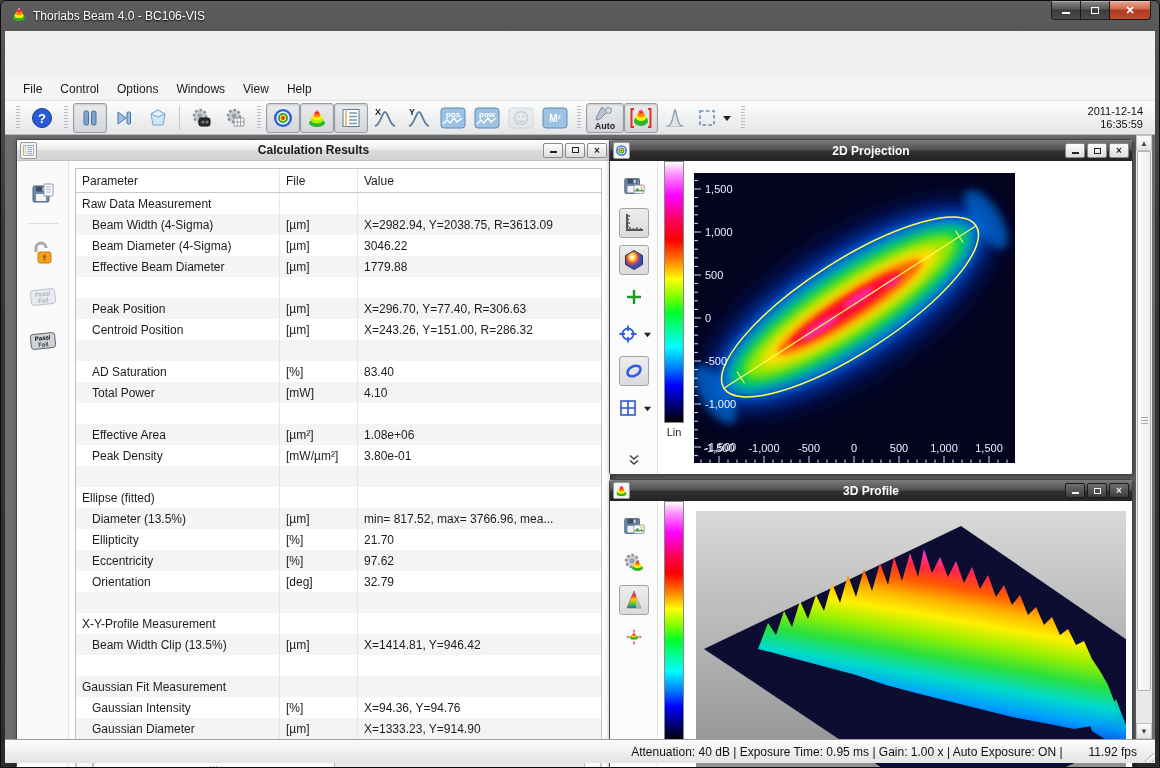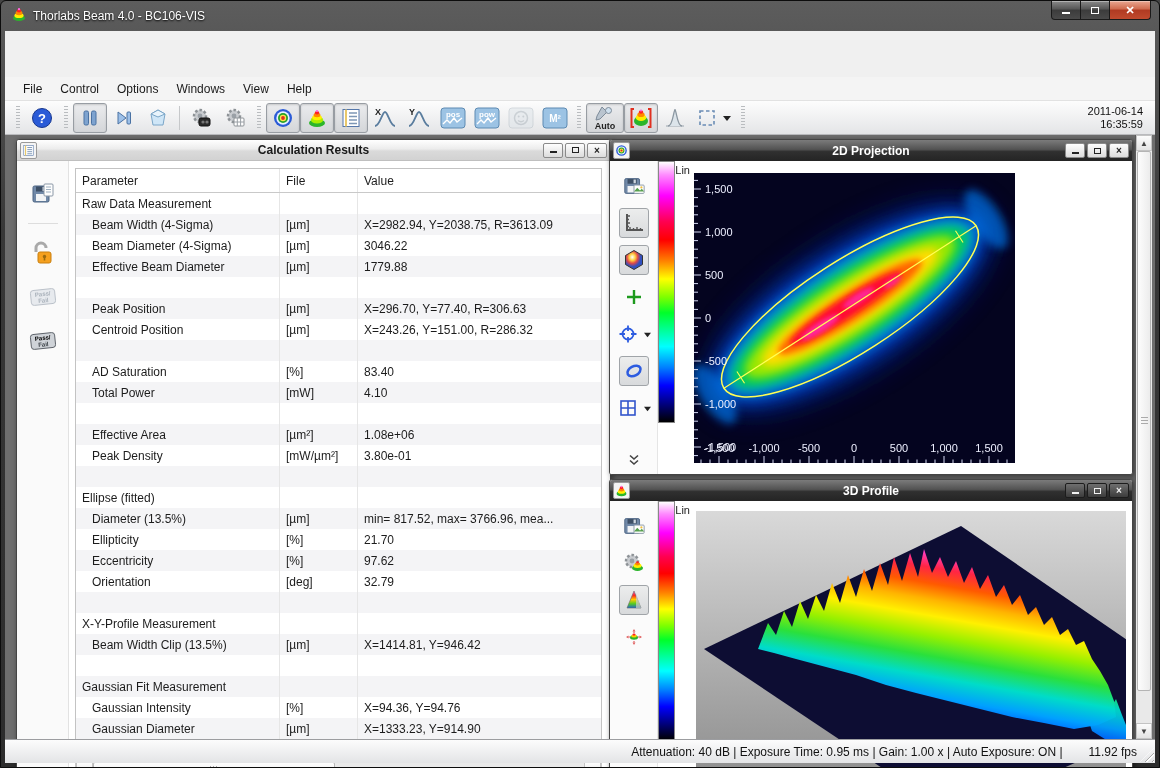--- a/index.html
+++ b/index.html
@@ -69,21 +69,21 @@
   .sb-btn { width:17px; background:linear-gradient(#fcfcfc,#e3e3e3); border:1px solid #c3c3c3; display:flex; align-items:center; justify-content:center; font-size:8px; color:#444; }
   .h-thumb { width:46%; margin-left:0; background:linear-gradient(#fdfdfd,#ececec); border:1px solid #b8b8b8; border-radius:2px; display:flex; align-items:center; justify-content:center; }
   .grip-h { width:8px; height:7px; background:repeating-linear-gradient(90deg,#aaa 0 1px,transparent 1px 3px); }
 
   
   .win-2d-body { flex:1; display:flex; background:#fff; }
   .tool-strip { width:48px; background:#fbfbfb; border-right:1px solid #e5e5e5; display:flex; flex-direction:column; align-items:center; padding-top:10px; gap:7px; position:relative; }
   .sbtn { width:30px; height:30px; display:flex; align-items:center; justify-content:center; border:1px solid transparent; border-radius:3px; }
   .sbtn.pressed { border-color:#a0a4a8; background:linear-gradient(#eceded,#d8dadc); }
   .chevrons { margin-top:auto; margin-bottom:4px; }
-  .cbar-col { width:32px; display:flex; flex-direction:row; }
+  .cbar-col { width:32px; display:flex; flex-direction:column; align-items:center; }
   .cbar { width:20px; border:1px solid #888;
     background:linear-gradient(180deg,#ffffff 0%,#ff8aff 5%,#ff00ff 13%,#ff0050 23%,#ff0000 30%,#ff8000 38%,#ffff00 45%,#7dff00 52%,#00ff2a 58%,#00ff9d 65%,#00ffff 71%,#0080ff 79%,#0000ff 86%,#000080 93%,#000000 100%); }
   .cbar-label { font-size:11px; color:#222; margin-top:3px; }
   .plot-wrap { padding-top:12px; padding-left:4px; }
 
   
   .vscroll { position:absolute; top:0; bottom:0; width:17px; border-left:1px solid #5a5a5a; background:#e9e9e9; display:flex; flex-direction:column; }
   .v-thumb { flex:0 0 540px; background:linear-gradient(90deg,#fdfdfd,#ececec); border:1px solid #b4b4b4; border-radius:2px; margin:0 1px; display:flex; align-items:center; justify-content:center; }
   .grip-v { width:7px; height:8px; background:repeating-linear-gradient(180deg,#aaa 0 1px,transparent 1px 3px); }
   .statusbar { height:24px; background:linear-gradient(#fcfcfc,#e3e4e6); border-top:1px solid #9c9da0; display:flex; align-items:center; justify-content:flex-end; font-size:12px; color:#111; padding-right:18px; gap:26px; position:relative; }
@@ -274,21 +274,21 @@
             <rect x="3" y="3" width="14" height="14" fill="none" stroke="#6a8cb5" stroke-width="1.6" stroke-dasharray="3.5 2.5"></rect>
           </svg>
       </div>
       <div style="width:14px; display:flex; align-items:center">
         <svg width="10" height="8" viewBox="0 0 10 8">
             <path d="M1 2 L5 7 L9 2 Z" fill="#222"></path>
           </svg>
       </div>
       <div class="tb-grip"></div>
       <div class="tb-clock">
-        <div>2011-06-14</div>
+        <div>2011-12-14</div>
         <div>16:35:59</div>
       </div>
     </div>
 
     <div class="mdi">
 
       <div class="win" style="left:11px; top:4px; width:595px; height:645px;">
         <div class="wtitle wtitle-light">
           <span class="wt-text">Calculation Results</span>
           <span class="wicon">

